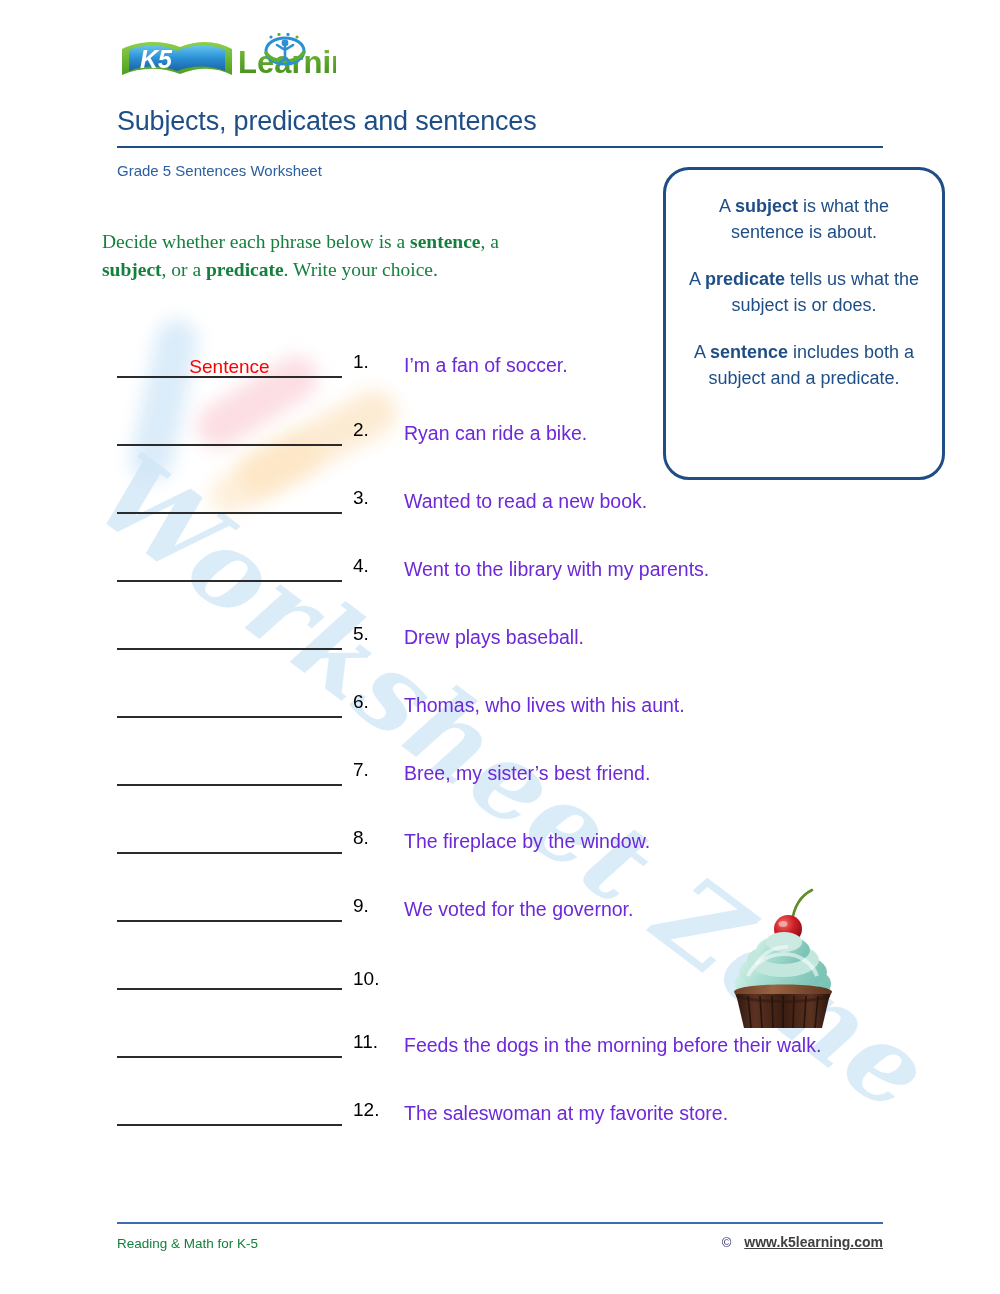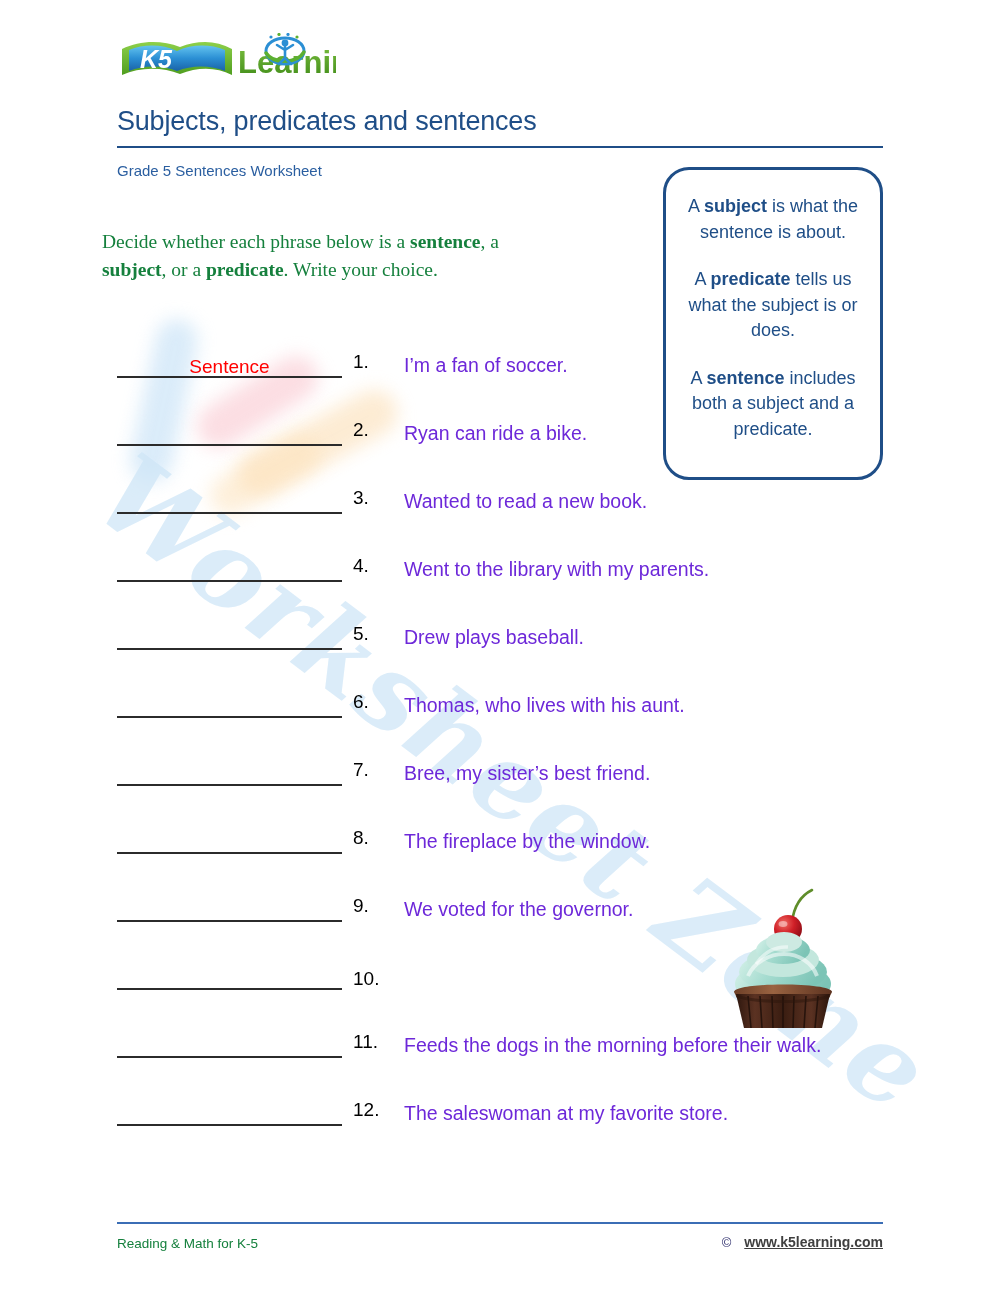--- a/index.html
+++ b/index.html
@@ -96,21 +96,21 @@
     line-height: 1.42;
     font-family: Liberation Serif, serif;
   }
   .instructions b { font-weight: bold; }
 
   
   .infobox {
     position: absolute;
     left: 663px;
     top: 167px;
-    width: 220px;
+    width: 282px;
     height: 313px;
     border: 3px solid #1f4e87;
     border-radius: 26px;
     box-sizing: border-box;
     color: #1f4e87;
     font-size: 18px;
     line-height: 1.42;
     text-align: center;
     padding: 24px 16px 0 16px;
   }

